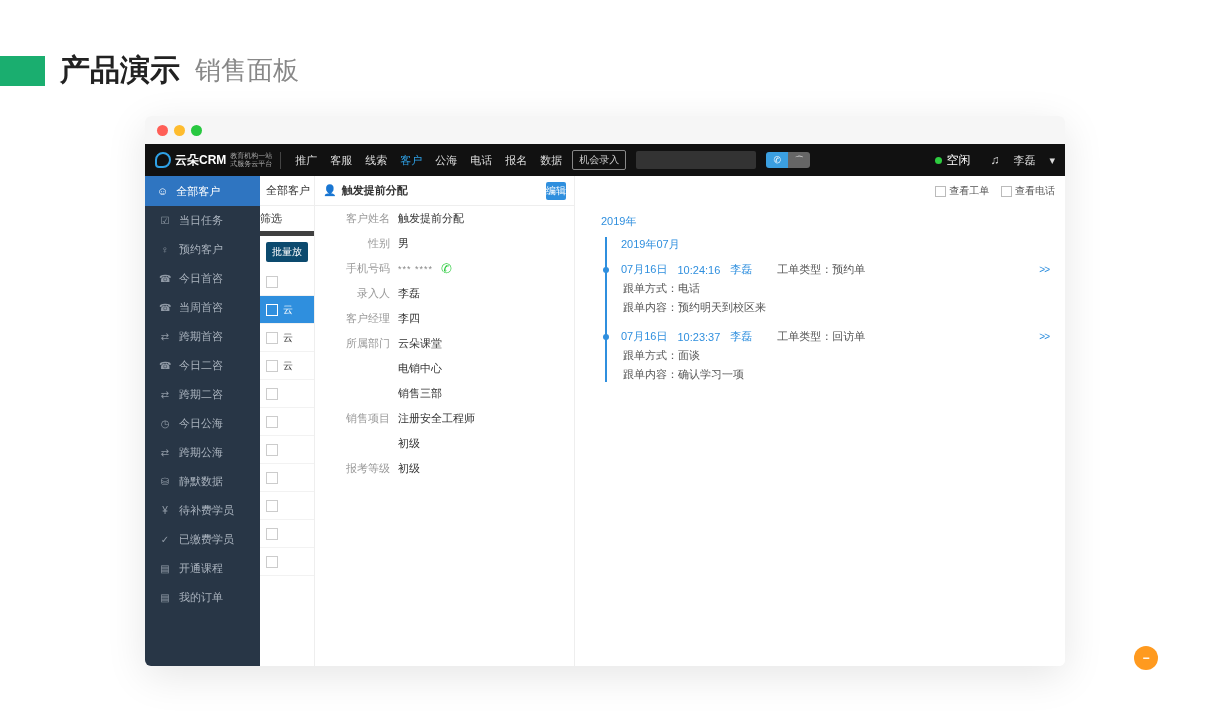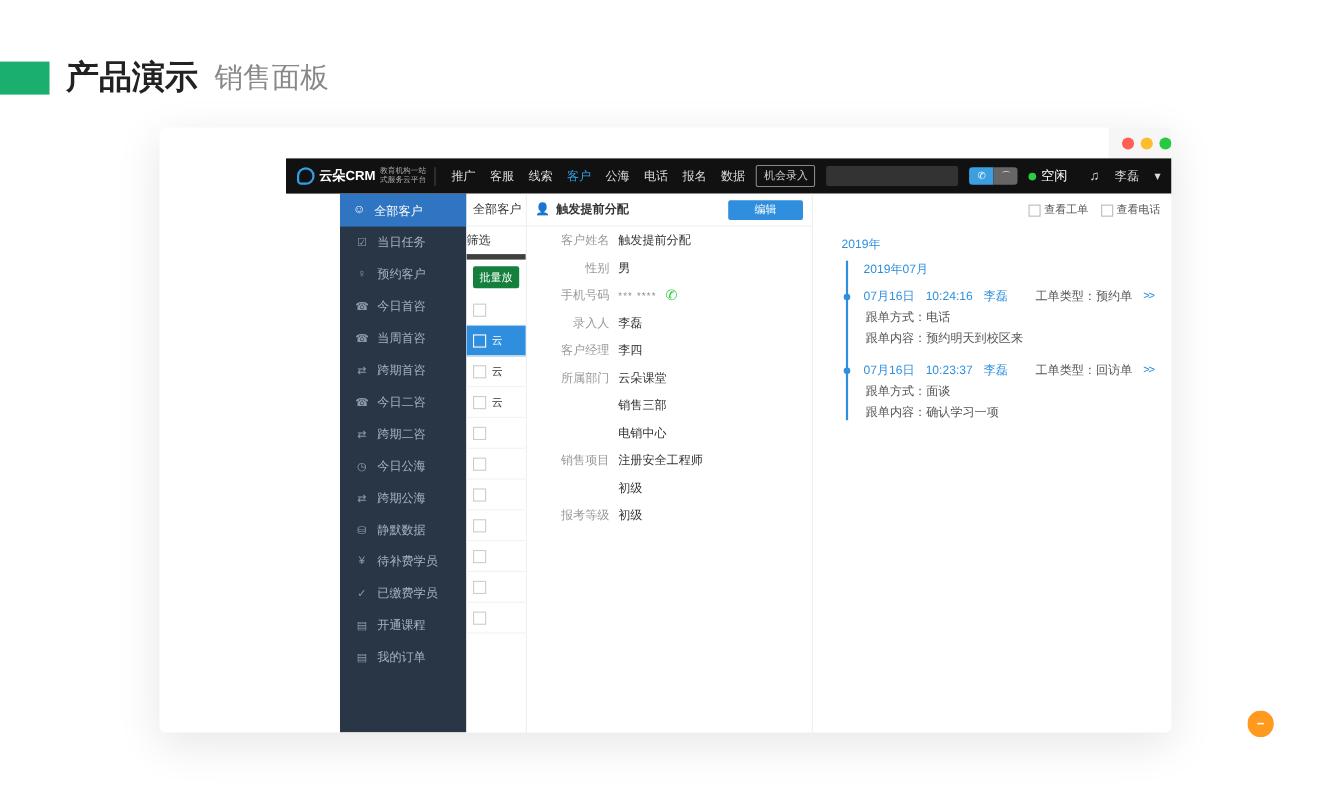--- a/index.html
+++ b/index.html
@@ -23,21 +23,20 @@
 .win-wrap {
   margin: 0 auto;
   width: 920px;
   background: #fff;
   box-shadow: 0 10px 40px rgba(0,0,0,0.1);
   border-radius: 6px;
   overflow: hidden;
   height: 550px;
   display: flex;
   flex-direction: column;
-  align-items: flex-end;
 }
 .mac-bar { height: 28px; background: #f6f6f6; display: flex; align-items: center; padding-left: 12px; gap: 6px; }
 .mdot { width: 11px; height: 11px; border-radius: 50%; }
 .dr { background: #ff5f57;} .dy { background: #febc2e;} .dg { background: #28c840;}
 .topnav {
   background: #111; height: 32px; display: flex; align-items: center;
   color: #fff; padding: 0 10px; gap: 10px;
 }
 .logo {
   display: flex; align-items: center; gap: 4px; padding-right: 8px;
@@ -74,32 +73,32 @@
   height: 29px; display:flex; align-items:center; padding: 0 14px; gap: 8px;
   font-size: 11px; color: #aab3be; cursor:pointer;
 }
 .sb-ic { width: 12px; text-align:center; opacity: .8; font-size: 10px;}
 .mid {
   width: 55px; background: #fff; border-right: 1px solid #eee; overflow:hidden;
   display:flex; flex-direction: column;
 }
 .mid-head { height: 30px; display:flex; align-items:center; padding-left: 6px; font-size:11px; border-bottom:1px solid #eee;}
 .filter-row { height: 30px; display:flex; align-items:center; font-size:11px; border-bottom: 5px solid #404040;}
-.batch-btn { margin: 6px; background:#15803d; color:#fff; font-size:10px; padding:3px 4px; border-radius:2px; text-align:center;}
+.batch-btn { margin: 6px; background:#0c4a6e; color:#fff; font-size:10px; padding:3px 4px; border-radius:2px; text-align:center;}
 .chk { width: 12px; height: 12px; border: 1px solid #ccc; display:inline-block; }
 .mid-row{ height:28px; display:flex; align-items:center; gap:5px; padding:0 6px; font-size:10px; border-bottom:1px solid #f2f2f2; overflow:hidden;}
 .mid-row.sel { background: #2f8fde; color:#fff;}
 .mid-row.sel .chk{border-color:#fff;}
 .detail { width: 260px; background: #fff; border-right:1px solid #eee; display:flex; flex-direction:column;}
 .detail-head {
   height: 30px; display:flex; align-items:center; justify-content:space-between;
   padding: 0 8px; border-bottom:1px solid #eee; font-size:11px;
 }
 .dh-left { display:flex; align-items:center; gap:5px;}
-.edit-btn { background:#2f8fde; color:#fff; padding:2px 24px; border-radius:2px; font-size:10px;}
+.edit-btn { background:#2f8fde; color:#fff; padding:2px 0; border-radius:2px; font-size:10px;}
 .field { display:flex; padding: 5px 8px; font-size:11px; }
 .flabel { width: 75px; text-align:right; color:#999; padding-right:8px;}
 .fval { color:#333; flex:1; display:flex; align-items:center; gap:8px;}
 .activity { flex:1; background:#fff; display:flex; flex-direction:column; overflow:hidden;}
 .tabs { height:30px; display:flex; align-items:center; background:#eef0f2; font-size:11px;}
 .tab { padding: 0 12px; height:100%; display:flex; align-items:center; color:#777; cursor:pointer;}
 .tab.act { background:#fff; color:#333; }
 .tabs-right { margin-left:auto; display:flex; align-items:center; gap:6px; padding-right:8px;}
 .btn-sm { background:#2f8fde; color:#fff; padding:2px 5px; border-radius:2px; font-size:10px;}
 .btn-gr { color:#777; font-size:10px; display:flex; align-items:center; gap:2px;}
@@ -334,25 +333,25 @@
           <div class="field">
             <div class="flabel">客户经理</div>
             <div class="fval">李四</div>
           </div>
           <div class="field">
             <div class="flabel">所属部门</div>
             <div class="fval">云朵课堂</div>
           </div>
           <div class="field">
             <div class="flabel"></div>
+            <div class="fval">电销中心</div>
+          </div>
+          <div class="field">
+            <div class="flabel"></div>
             <div class="fval">销售三部</div>
-          </div>
-          <div class="field">
-            <div class="flabel"></div>
-            <div class="fval">电销中心</div>
           </div>
           <div class="field">
             <div class="flabel">销售项目</div>
             <div class="fval">注册安全工程师</div>
           </div>
           <div class="field">
             <div class="flabel"></div>
             <div class="fval">初级</div>
           </div>
           <div class="field">

